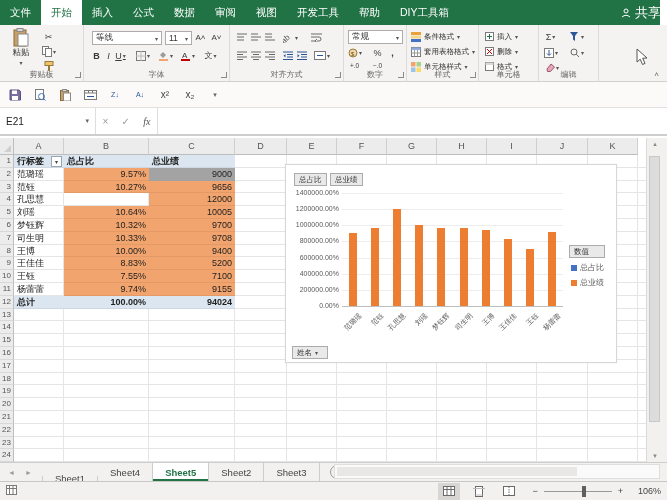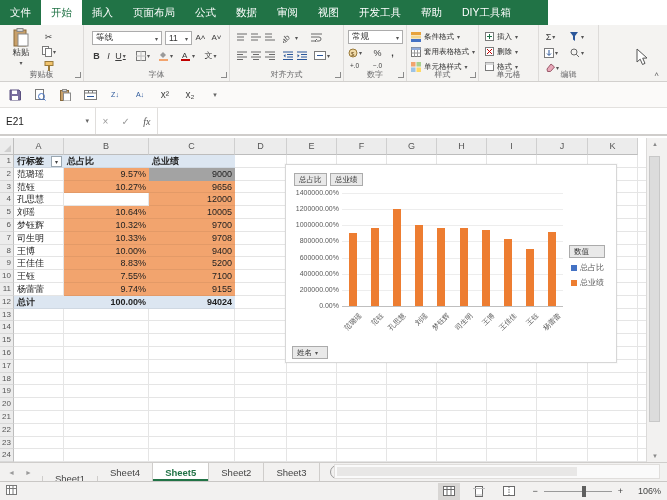--- a/index.html
+++ b/index.html
@@ -1,24 +1,24 @@
 <!DOCTYPE html>
 <html><head>
 <meta charset="utf-8">
 <style>
   *{margin:0;padding:0;box-sizing:border-box;}
   html,body{width:667px;height:500px;}
   body{position:relative;font-family:"Liberation Sans",sans-serif;background:#fff;overflow:hidden;color:#222;}
   .nowrap{white-space:nowrap;overflow:hidden;}
 
   
-  #tabbar{position:absolute;left:0;top:0;width:548px;height:25px;background:#217346;display:flex;align-items:stretch;}
+  #tabbar{position:absolute;left:0;top:0;width:660px;height:25px;background:#217346;display:flex;align-items:stretch;}
   .rtab{color:#fff;font-size:10.5px;line-height:25px;padding:0 10px;white-space:nowrap;display:flex;align-items:center;gap:3px;}
   .rtab.active{background:#fff;color:#217346;}
-  #share{position:absolute;right:6px;top:0;height:25px;display:flex;align-items:center;gap:4px;color:#fff;font-size:16px;}
+  #share{position:absolute;right:6px;top:0;height:25px;display:flex;align-items:center;gap:4px;color:#fff;font-size:13px;}
 
   
   #ribbon{position:absolute;left:0;top:25px;width:667px;height:57px;background:#F4F3F1;border-bottom:1px solid #D2D0CE;}
   .rgroup{position:absolute;top:0;height:56px;border-right:1px solid #DDDBD9;}
   .rglabel{position:absolute;bottom:1px;left:0;width:100%;text-align:center;font-size:8px;color:#69696B;white-space:nowrap;}
   .lnch{position:absolute;right:2px;bottom:3px;width:6px;height:6px;border-right:1px solid #8A8A8A;border-bottom:1px solid #8A8A8A;}
   .combo{position:absolute;background:#fff;border:1px solid #ACACAC;height:14px;font-size:8.5px;color:#333;display:flex;align-items:center;padding:0 3px;}
   .combo .arr{margin-left:auto;font-size:6px;color:#555;}
   .sic{position:absolute;height:13px;min-width:13px;display:flex;align-items:center;justify-content:center;font-size:9px;color:#3b3b3b;gap:1px;}
   .sic .arr,.arr{font-size:6px;color:#555;}
@@ -93,23 +93,20 @@
 <div id="tabbar">
 
 <div class="rtab">
       <span>文件</span>
     </div>
     <div class="rtab active">
       <span>开始</span>
     </div>
     <div class="rtab">
       <span>插入</span>
-    </div>
-    <div class="rtab">
-      <span>页面布局</span>
     </div>
     <div class="rtab">
       <span>公式</span>
     </div>
     <div class="rtab">
       <span>数据</span>
     </div>
     <div class="rtab">
       <span>审阅</span>
     </div>

